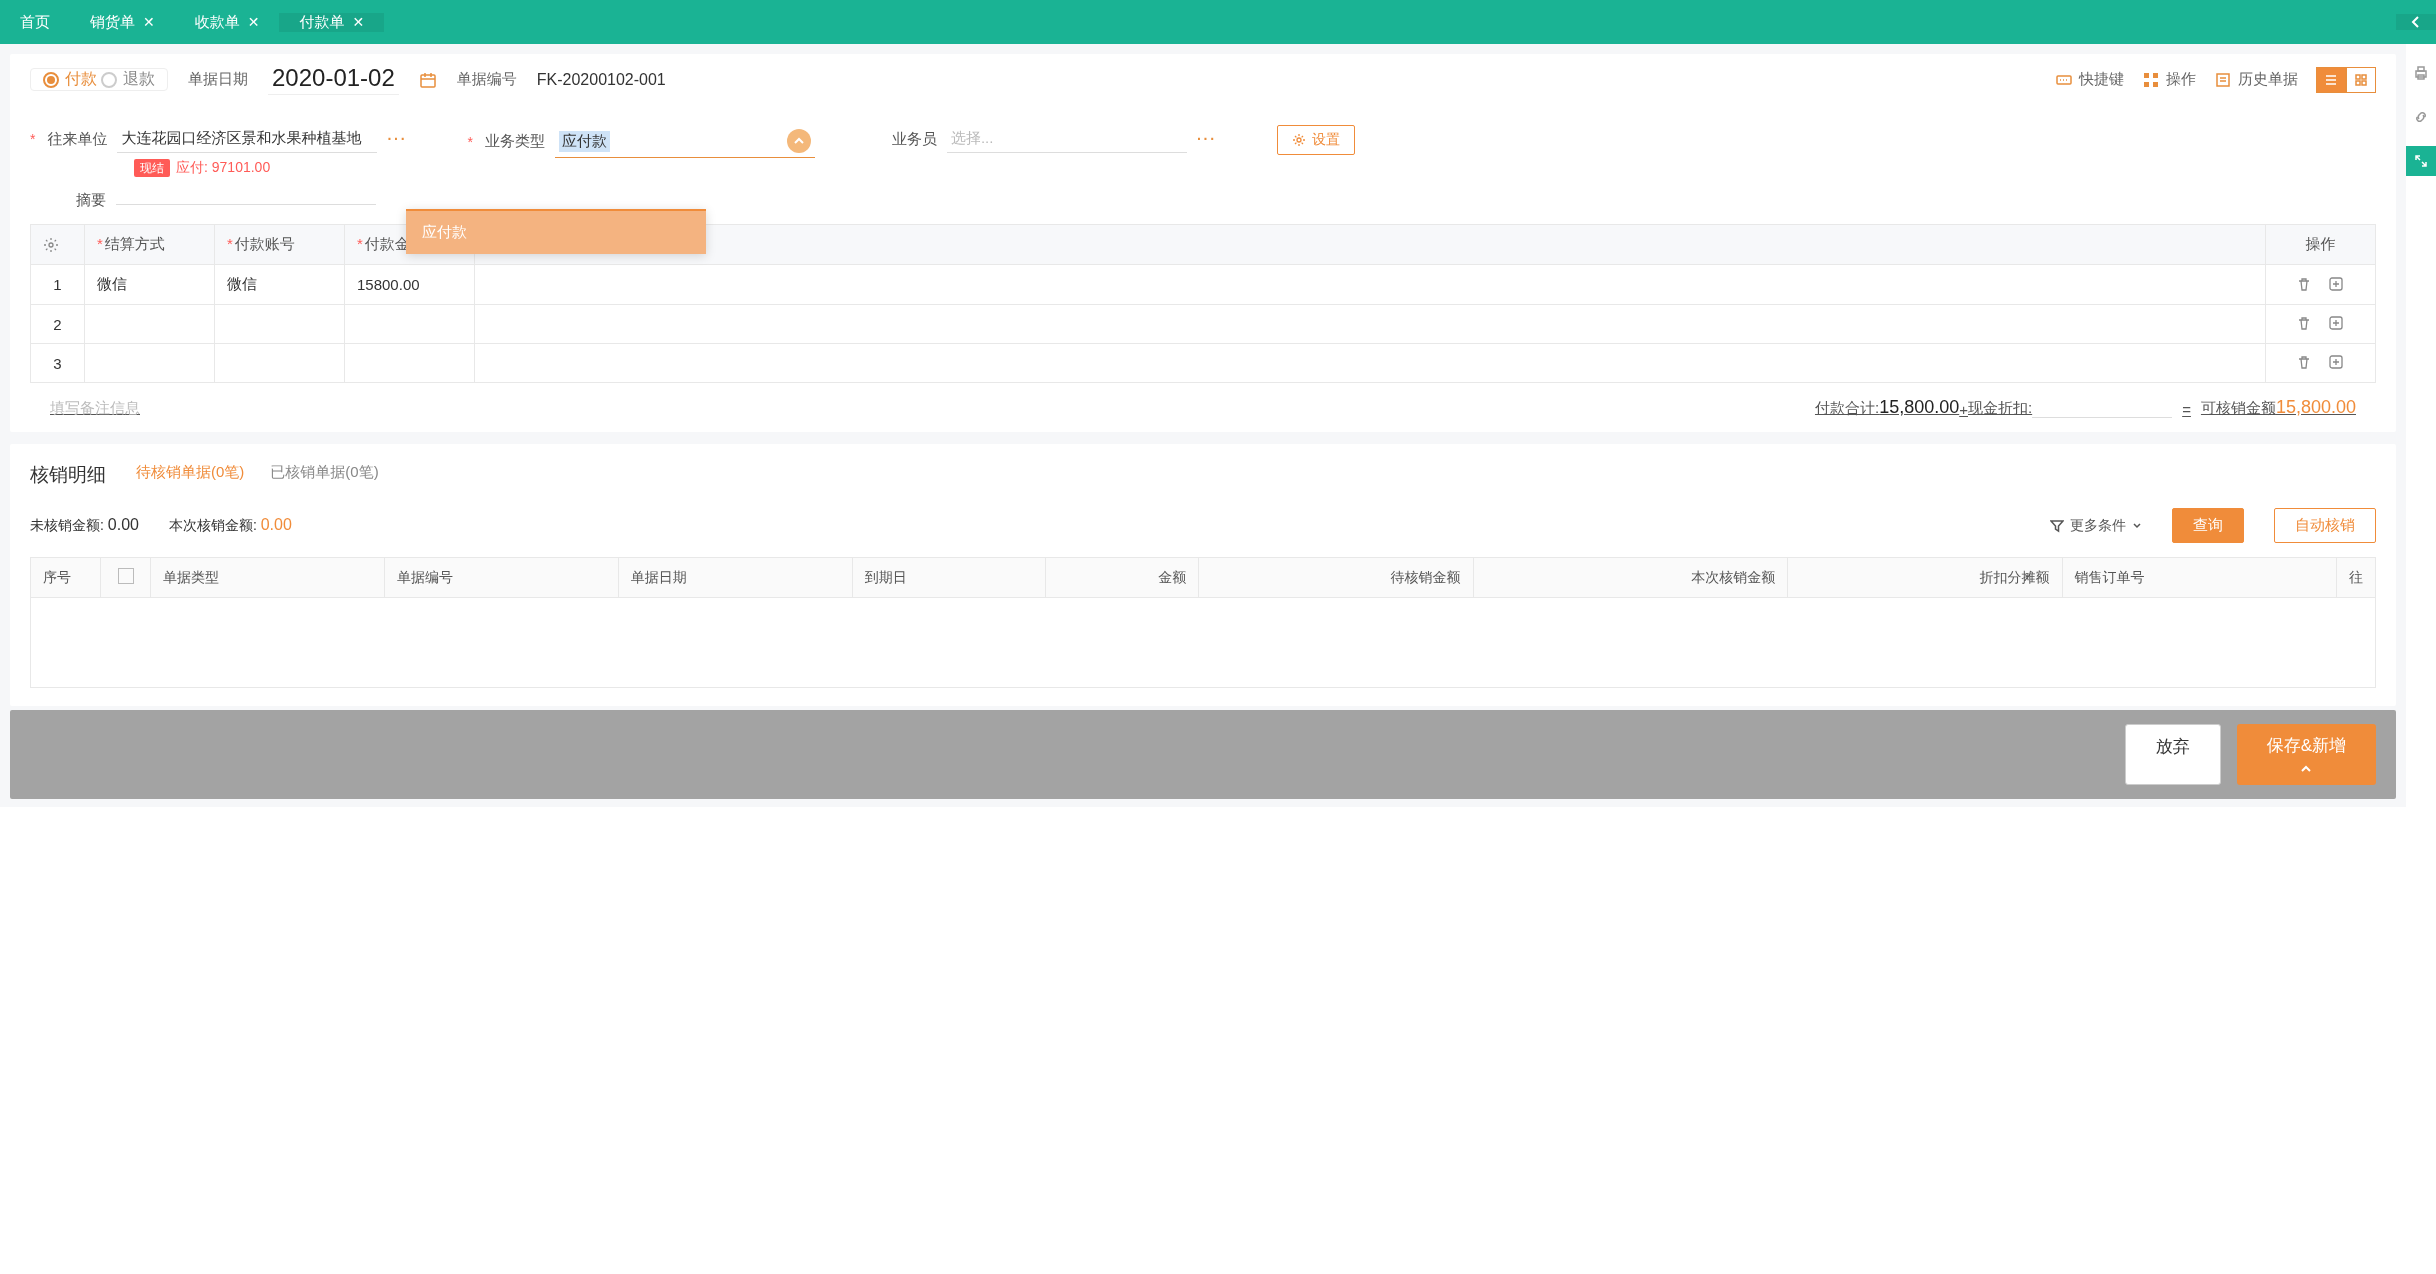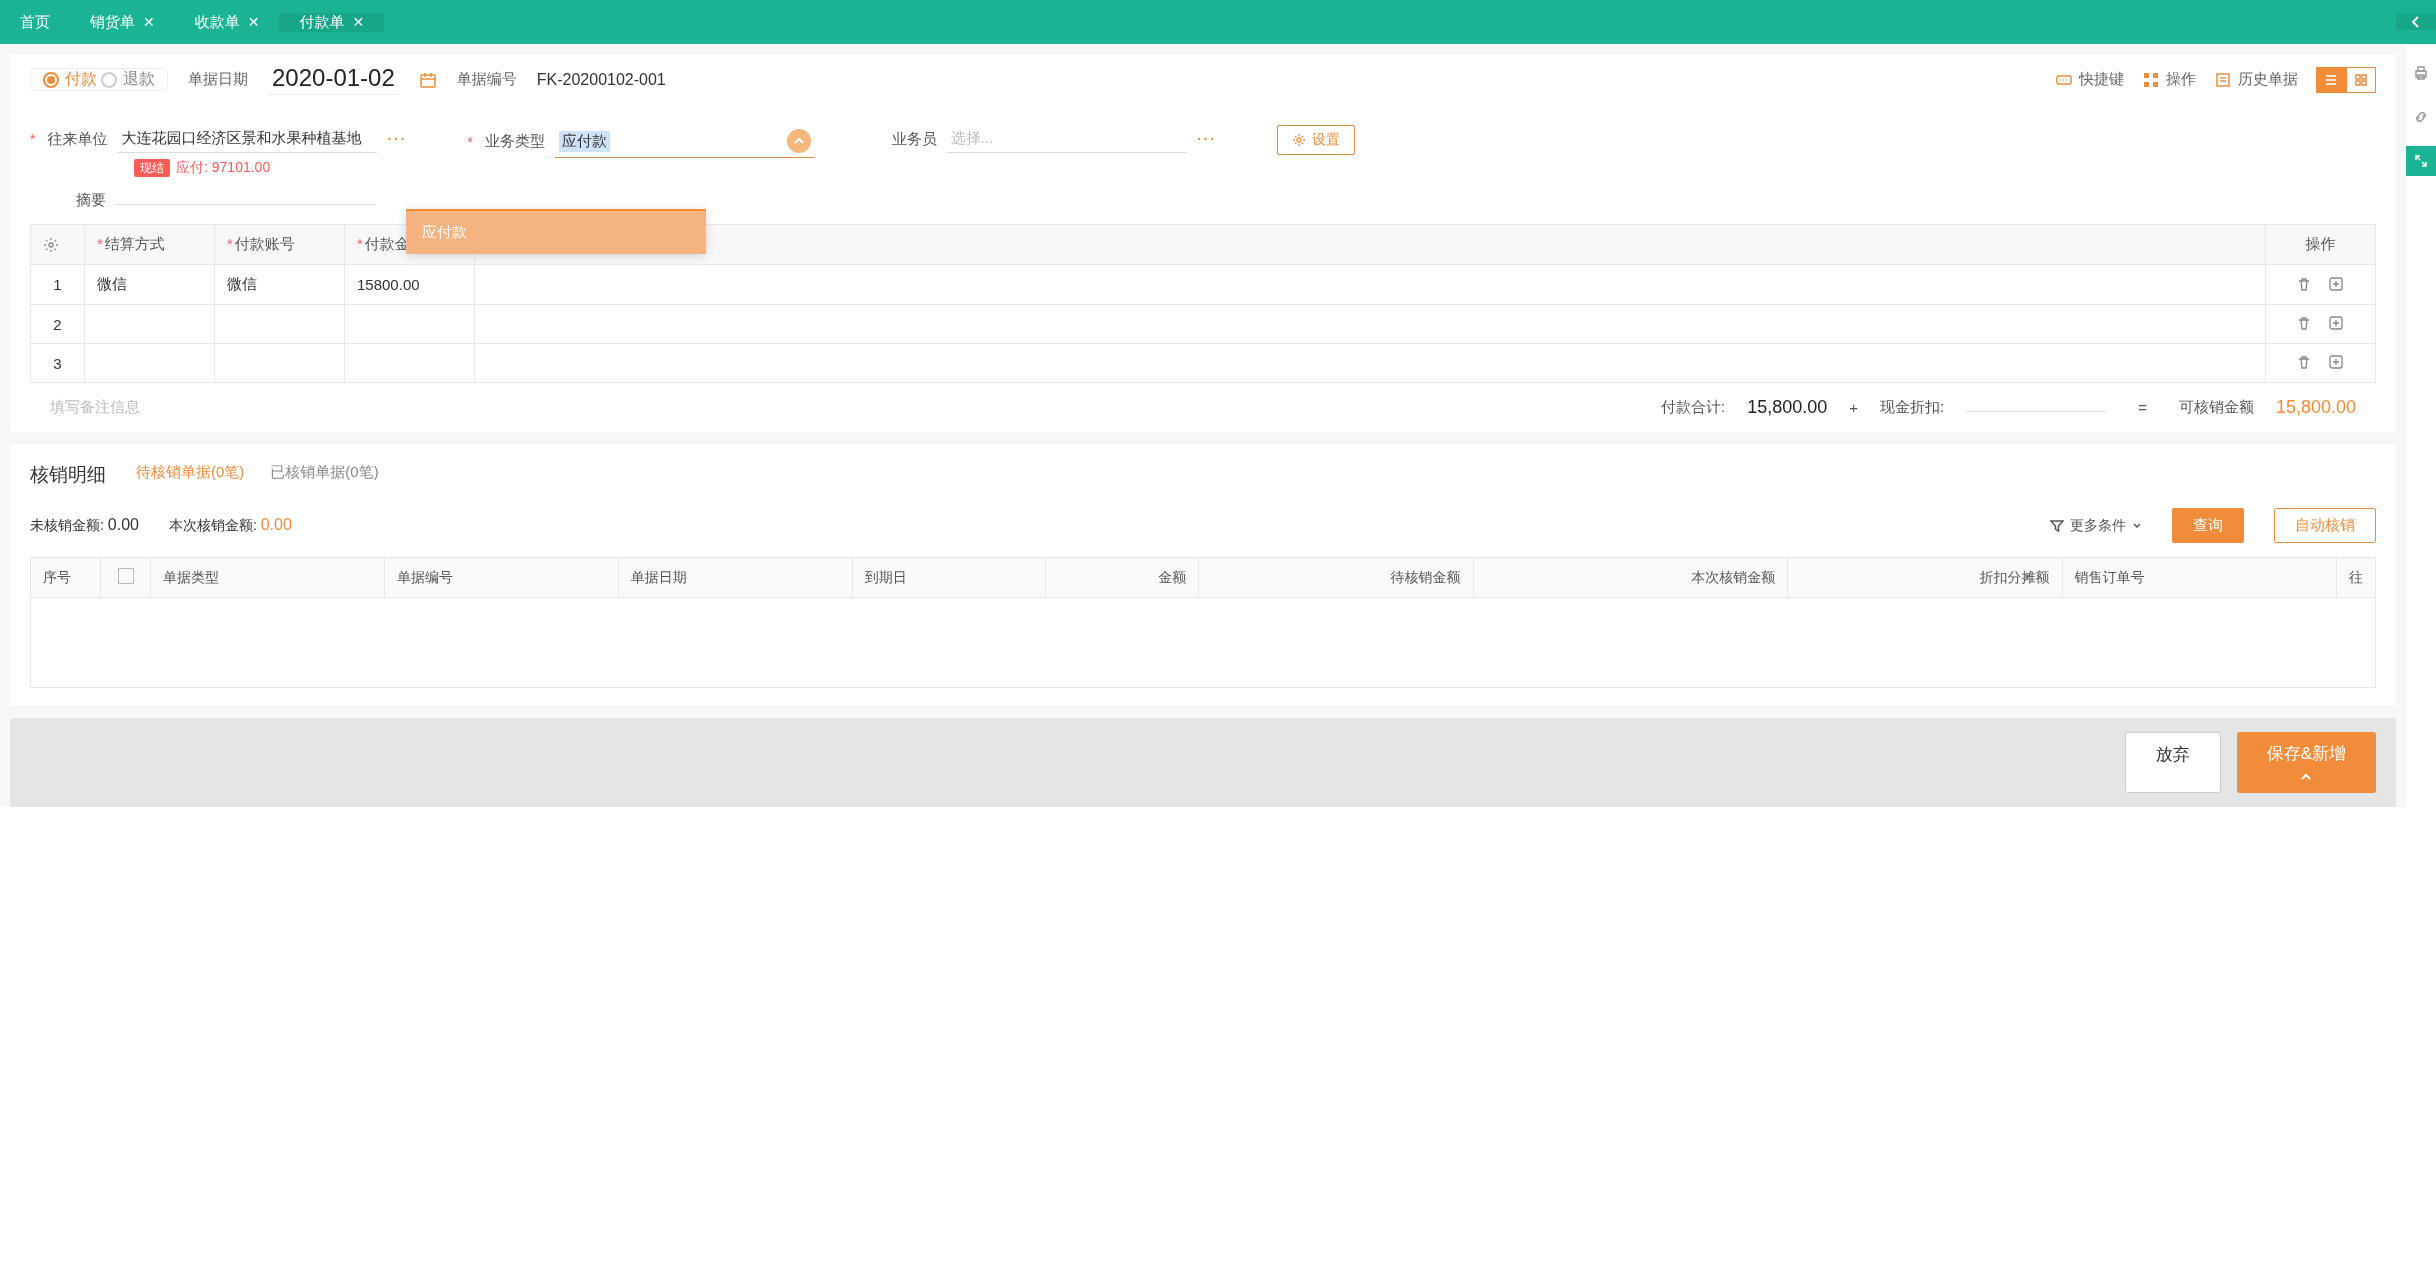--- a/index.html
+++ b/index.html
@@ -45,42 +45,42 @@
 .dropdown { position:absolute; left: 396px; top: 104px; width: 300px; background:#fff; box-shadow: 0 2px 10px rgba(0,0,0,.15); border-top:2px solid #f08c3a; z-index:10;}
 .dropdown .opt { padding: 12px 16px; font-size:15px; cursor:pointer;}
 .dropdown .opt.sel { background:#f4b380; color:#fff;}
 .table1 { width:100%; border-collapse:collapse; }
 .table1 th, .table1 td { border:1px solid #e8e8e8; padding: 10px 12px; text-align:left; font-weight:normal; font-size:15px; color:#333;}
 .table1 th { background:#f7f8fa; color:#555; }
 .table1 .center { text-align:center; }
 .table1 .req-h::before { content:'*'; color:#ff5b57; margin-right:2px;}
 .rowacts { display:flex; gap:14px; justify-content:center;}
 .ico-btn { width:18px; height:18px; color:#888; cursor:pointer;}
-.summary-row { display:flex; align-items:center; padding: 14px 20px; gap: 22px; color:#555; font-size:15px;}
+.summary-row { display:flex; align-items:flex-end; padding: 14px 20px; color:#555; font-size:15px;text-decoration:underline;}
 .summary-row .spacer { flex:1; }
 .remark-input { color:#bbb; min-width:120px;}
 .big-num { font-size: 18px; color:#222; }
 .orange { color:#f08c3a; }
 .section2 { padding: 18px 20px; }
 .sec-head { display:flex; align-items:center; gap: 30px;}
 .sec-title { font-size: 19px; color:#333; font-weight:500;}
 .subtabs { display:flex; gap: 26px;}
 .subtabs .st { color:#888; font-size:15px; cursor:pointer; padding-bottom:6px;}
 .subtabs .st.active { color:#f08c3a; }
 .sec-row2 { display:flex; align-items:center; margin-top:20px; gap:30px;}
 .sec-row2 .spacer { flex:1;}
 .btn { padding: 7px 20px; border-radius:2px; cursor:pointer; font-size:15px;}
 .btn-primary { background:#f08c3a; color:#fff; border:1px solid #f08c3a;}
 .btn-outline { border:1px solid #f08c3a; color:#f08c3a; background:#fff;}
 .table2 { width:100%; border-collapse:collapse; margin-top: 14px;}
 .table2 th { border:1px solid #e8e8e8; padding: 10px 12px; text-align:left; font-weight:normal; font-size:14px; color:#555; background:#fafafa;}
 .table2 .center { text-align:center;}
 .table2 .right { text-align:right;}
 .table2-body { height: 90px; border:1px solid #e8e8e8; border-top:none;}
-.footer { position: sticky; bottom:0; display:flex; justify-content:flex-end; gap:16px; padding: 14px 20px; background:#e5e5e5;}
+.footer { position: sticky; bottom:8px; display:flex; justify-content:flex-end; gap:16px; padding: 14px 20px; background:#a3a3a3;}
 .btn-large { padding:10px 30px; font-size:17px; border-radius:3px;}
 .btn-plain { background:#fff; border:1px solid #ccc; color:#333;}
 .btn-save { background:#f08c3a; color:#fff; border:none; display:flex; align-items:center; gap:6px;flex-direction:column;}
 .sidebar-right { position:fixed; right:0; top:44px; width:30px; display:flex; flex-direction:column; align-items:center;}
 .sidebar-right .sicn { width:30px; height:30px; display:flex; align-items:center; justify-content:center; color:#999; margin-top:14px; cursor:pointer;}
 .sidebar-right .sicn.active { background:#1ab394; color:#fff;}
 .cb { width:16px;height:16px;border:1px solid #bbb; display:inline-block;}
 svg { display:block; }
 .filter-chip { display:flex; align-items:center; gap:6px; color:#555; cursor:pointer;}
 </style>

